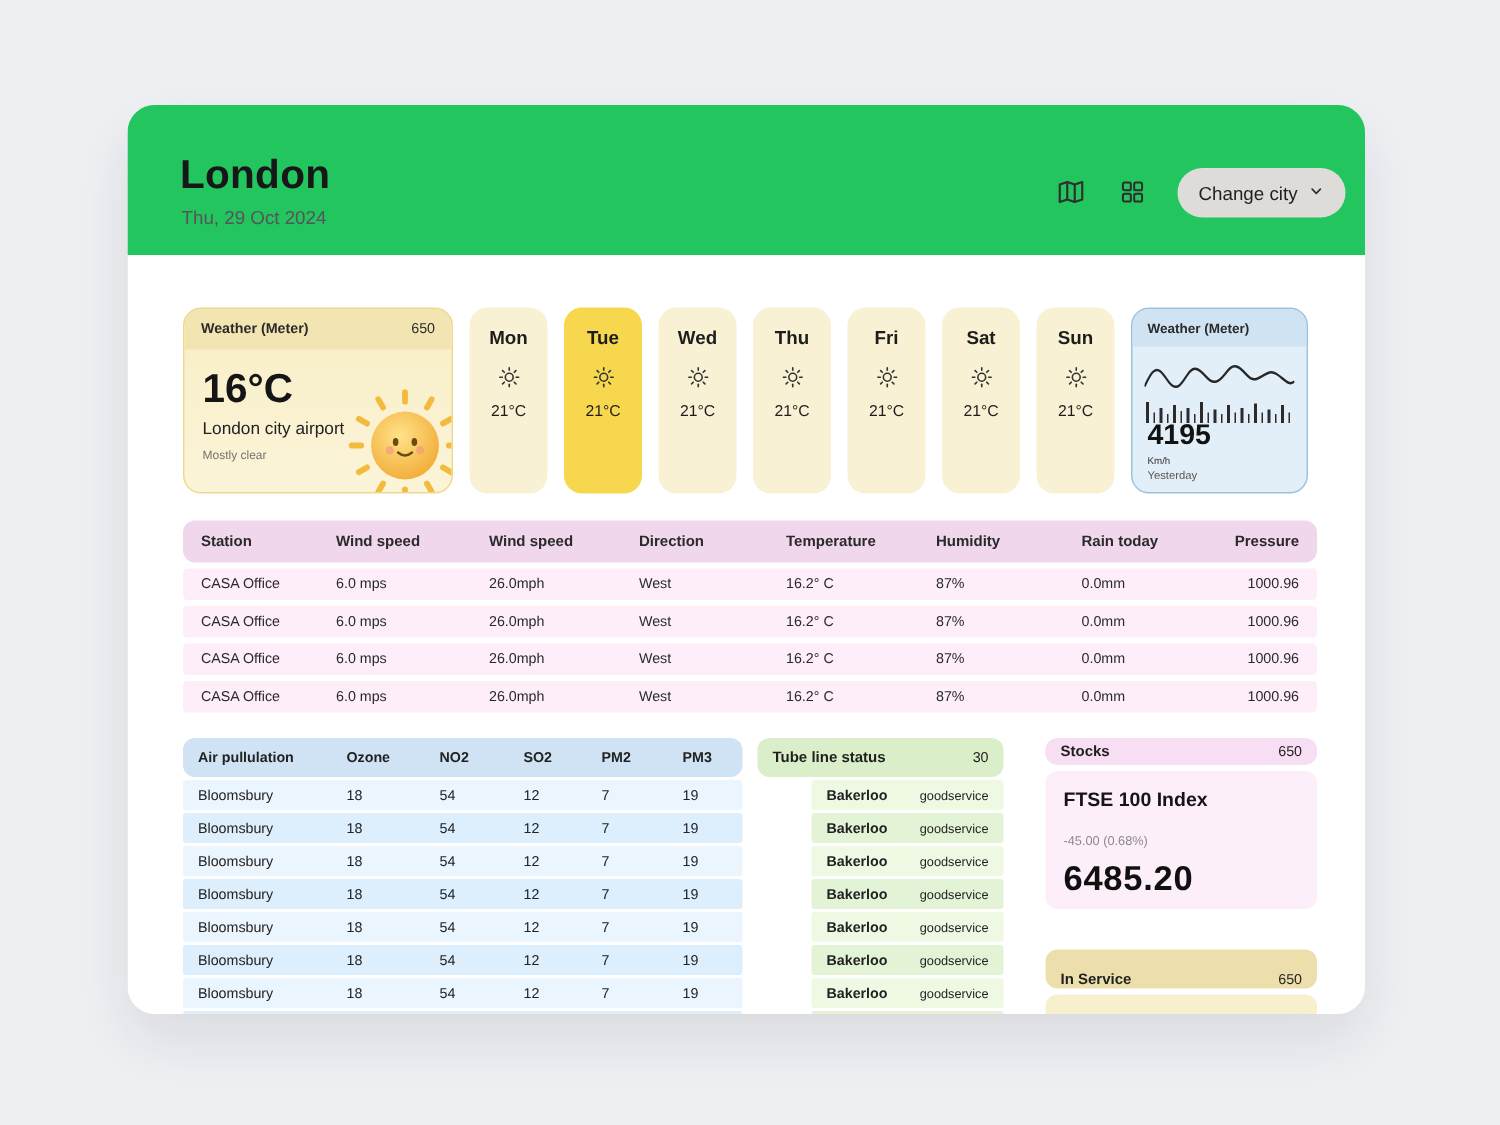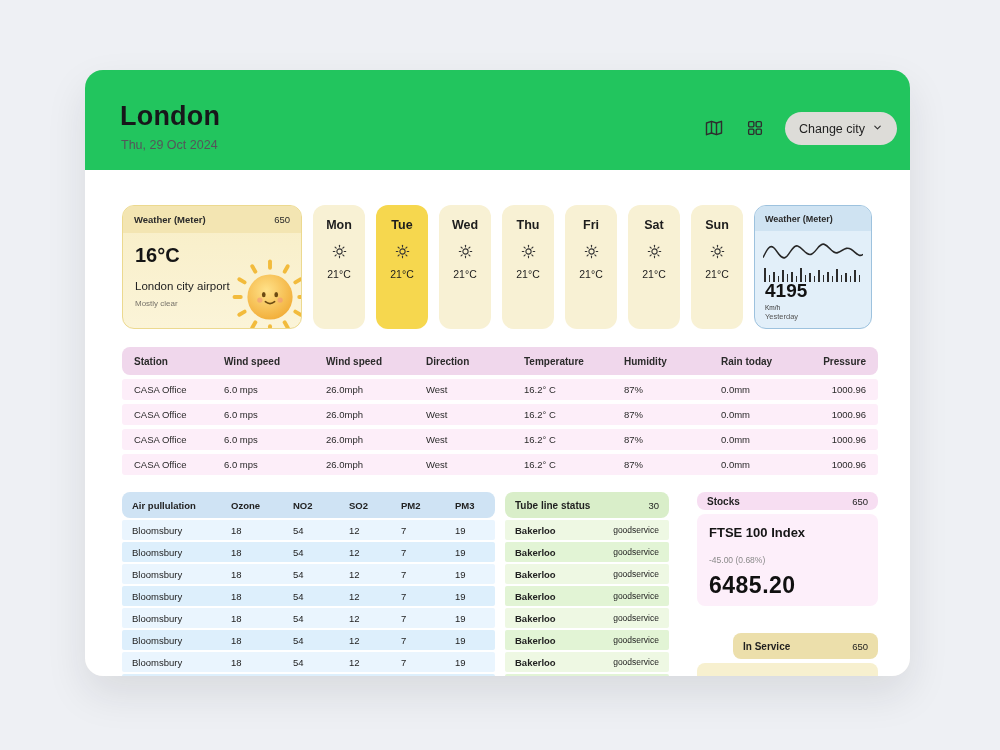--- a/index.html
+++ b/index.html
@@ -39,21 +39,21 @@
   
   .weather-row { position:absolute; top:35px; left:37px; right:32px; height:124px; display:flex; gap:11px; }
   .meter-left {
     width:180px; flex:0 0 180px; border-radius:12px; overflow:hidden; position:relative;
     background:linear-gradient(180deg,#f8eec6 0%,#fbf4d8 100%);
     border:1px solid #ecd98f;
   }
   .meter-left .band { height:27px; background:#f3e5b2; display:flex; align-items:center; justify-content:space-between; padding:0 11px; }
   .band-title { font-size:9.5px; font-weight:700; color:#2a2a2a; }
   .band-badge { font-size:9.5px; color:#2a2a2a; }
-  .meter-temp { position:absolute; left:12px; top:38px; font-size:20px; font-weight:700; color:#151515; }
+  .meter-temp { position:absolute; left:12px; top:38px; font-size:27px; font-weight:700; color:#151515; }
   .meter-loc  { position:absolute; left:12px; top:74px; font-size:11.5px; color:#222; }
   .meter-cond { position:absolute; left:12px; top:93px; font-size:8px; color:#77736a; }
   .sun-illustration { position:absolute; right:-8px; bottom:-8px; width:78px; height:78px; }
 
   .forecast-days { display:flex; gap:11px; flex:0 0 auto; }
   .day-card {
     width:52px; height:124px; border-radius:12px; background:var(--cream,#f8f1d4);
     display:flex; flex-direction:column; align-items:center; padding-top:13px; cursor:pointer;
   }
   .day-card--active { background:var(--active-day,#f6d74e); }
@@ -92,37 +92,37 @@
   .air-header > div { font-size:9.5px; font-weight:700; color:#222; }
   .air-row { height:20px; margin-top:2px; border-radius:2px; }
   .air-row:nth-child(odd) { background:#eaf5fe; }
   .air-row:nth-child(even) { background:#ddeffc; }
   .air-row > div { font-size:9.5px; color:#222; }
 
   .tube-panel { position:absolute; left:383px; top:0; width:164px; }
   .tube-header { height:26px; background:var(--green-header,#d9eec9); border-radius:8px; display:flex; align-items:center; justify-content:space-between; padding:0 10px; }
   .tube-header .t-title { font-size:10px; font-weight:700; }
   .tube-header .t-badge { font-size:9.5px; }
-  .tube-row { height:20px; margin-top:2px; border-radius:2px; display:flex; align-items:center; justify-content:space-between; padding:0 10px; }
+  .tube-row { height:20px; margin-top:2px; border-radius:2px; display:flex; align-items:center; justify-content:space-between; padding:0 10px;margin-left:36px; }
   .tube-row:nth-child(odd) { background:#eef8e3; }
   .tube-row:nth-child(even) { background:#e2f4d5; }
   .tube-line { font-size:9.5px; font-weight:700; color:#222; }
   .tube-status { font-size:8.5px; color:#222; }
 
   .stocks-panel { position:absolute; left:575px; top:0; width:181px; }
   .stocks-header { height:18px; background:var(--stocks-header,#f7def2); border-radius:8px; display:flex; align-items:center; justify-content:space-between; padding:0 10px; }
   .stocks-header .t-title { font-size:10px; font-weight:700; }
   .stocks-header .t-badge { font-size:9.5px; }
   .stocks-body { margin-top:4px; height:92px; background:var(--stocks-body,#fdeffa); border-radius:8px; padding:11px 12px; }
   .stock-name { font-size:13px; font-weight:700; color:#151515; }
   .stock-change { font-size:8.5px; color:#8a8a8a; margin-top:15px; }
   .stock-value { font-size:23px; font-weight:700; letter-spacing:.5px; color:#101010; margin-top:7px; }
 
   .inservice-panel { position:absolute; left:575px; top:141px; width:181px; }
-  .inservice-header { height:26px; background:var(--inservice-header,#ecdfab); border-radius:8px; display:flex; align-items:center; justify-content:space-between; padding:0 10px;margin-left:36px; }
+  .inservice-header { height:26px; background:var(--inservice-header,#ecdfab); border-radius:8px; display:flex; align-items:flex-end; justify-content:space-between; padding:0 10px; }
   .inservice-header .t-title { font-size:10px; font-weight:700; }
   .inservice-header .t-badge { font-size:9.5px; }
   .inservice-body { margin-top:4px; height:70px; background:#f7f0cf; border-radius:8px; }
 </style>
 </head>
 <body>
 
 <div class="app-card">
 
   <div class="card-header">

